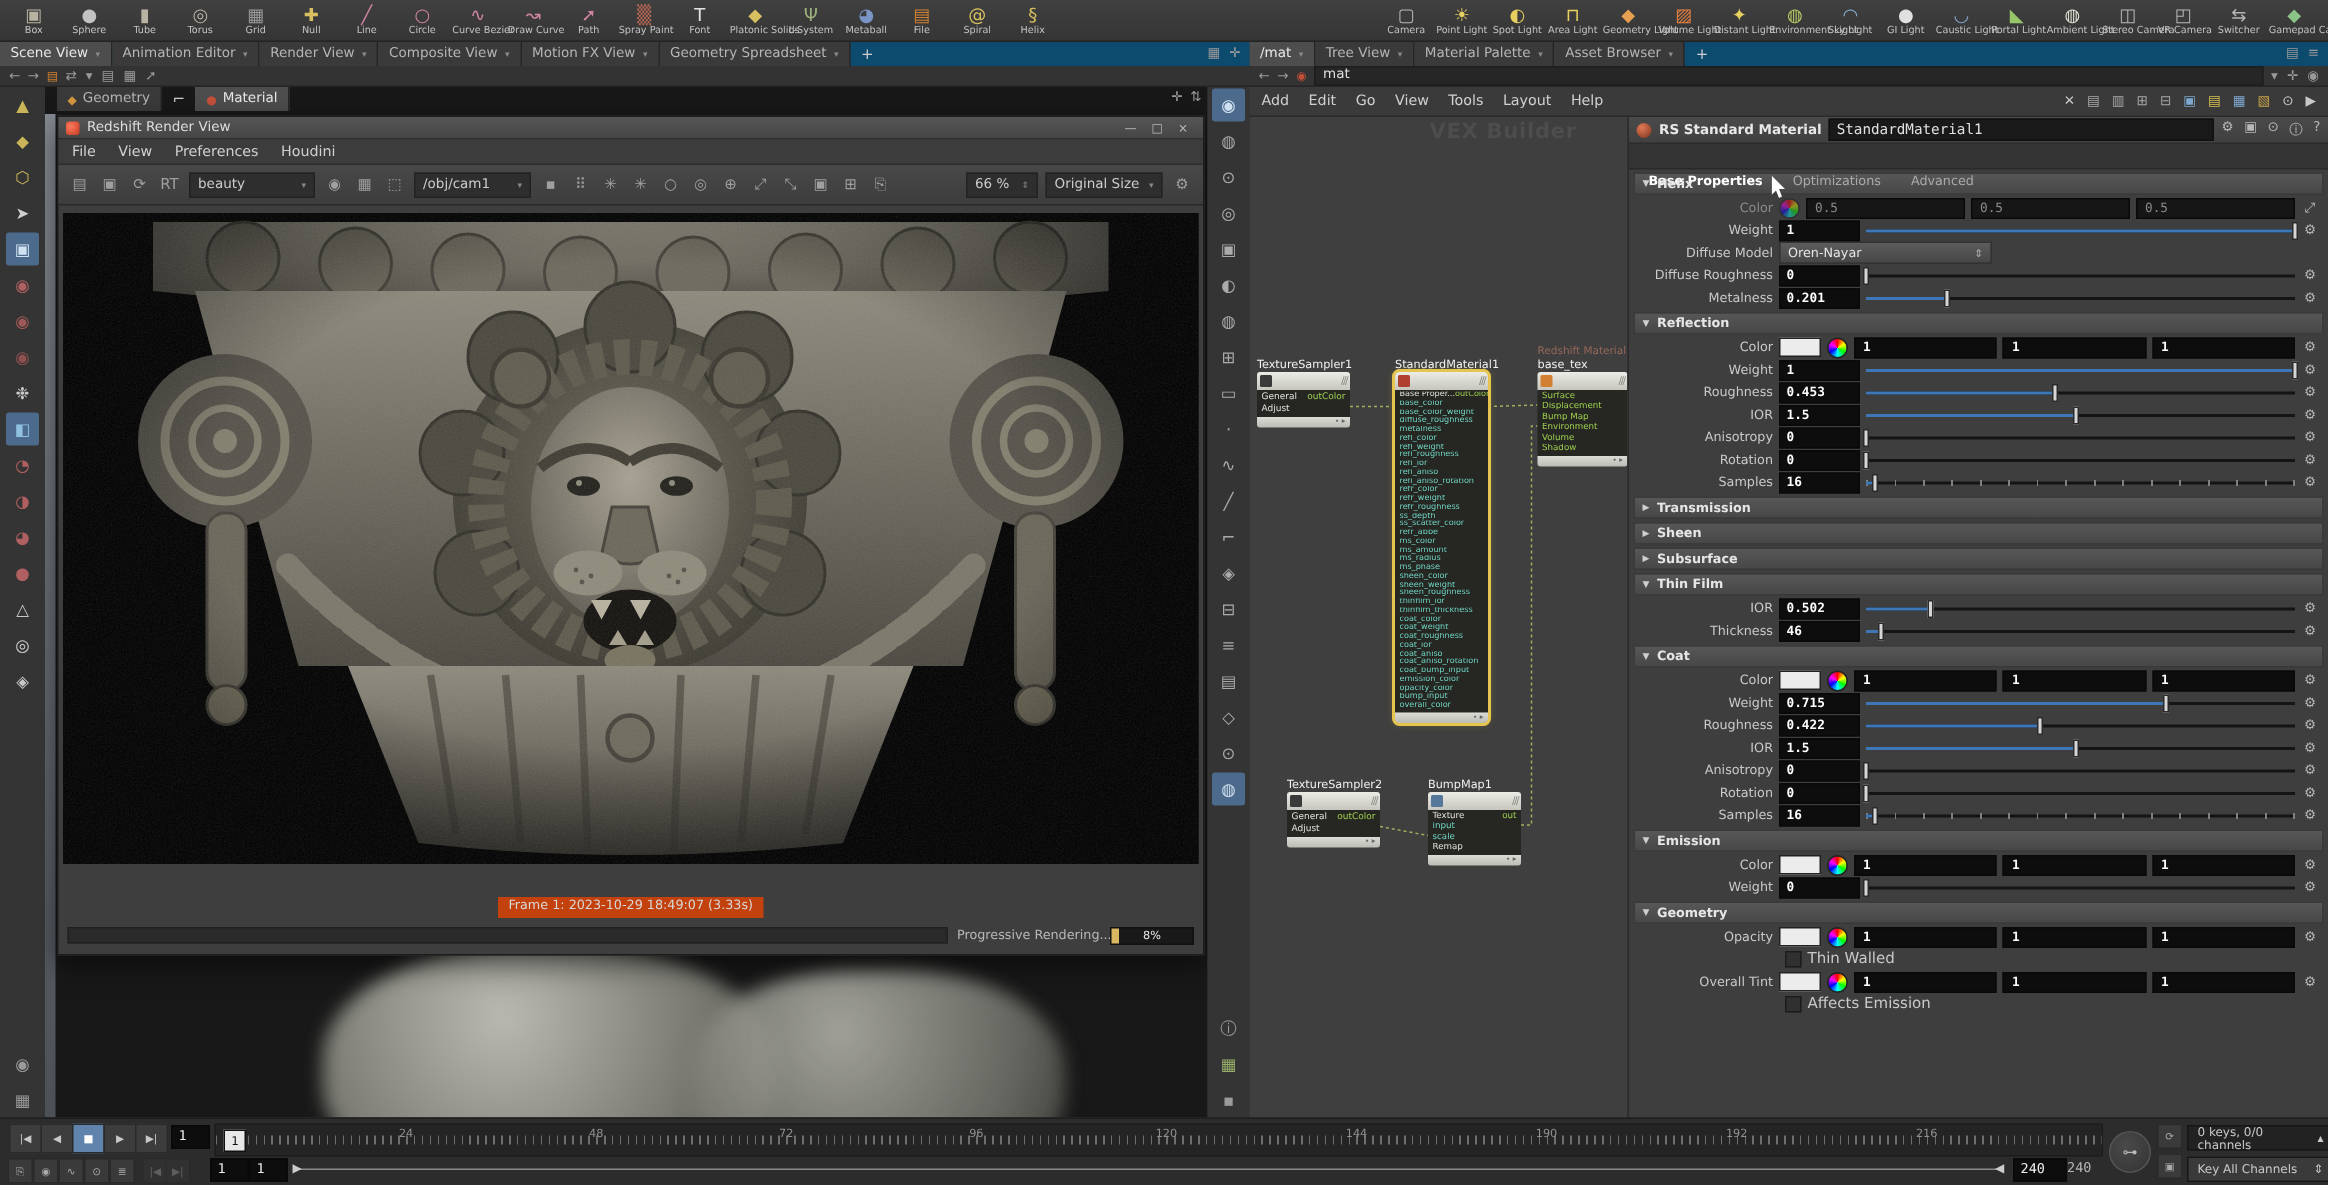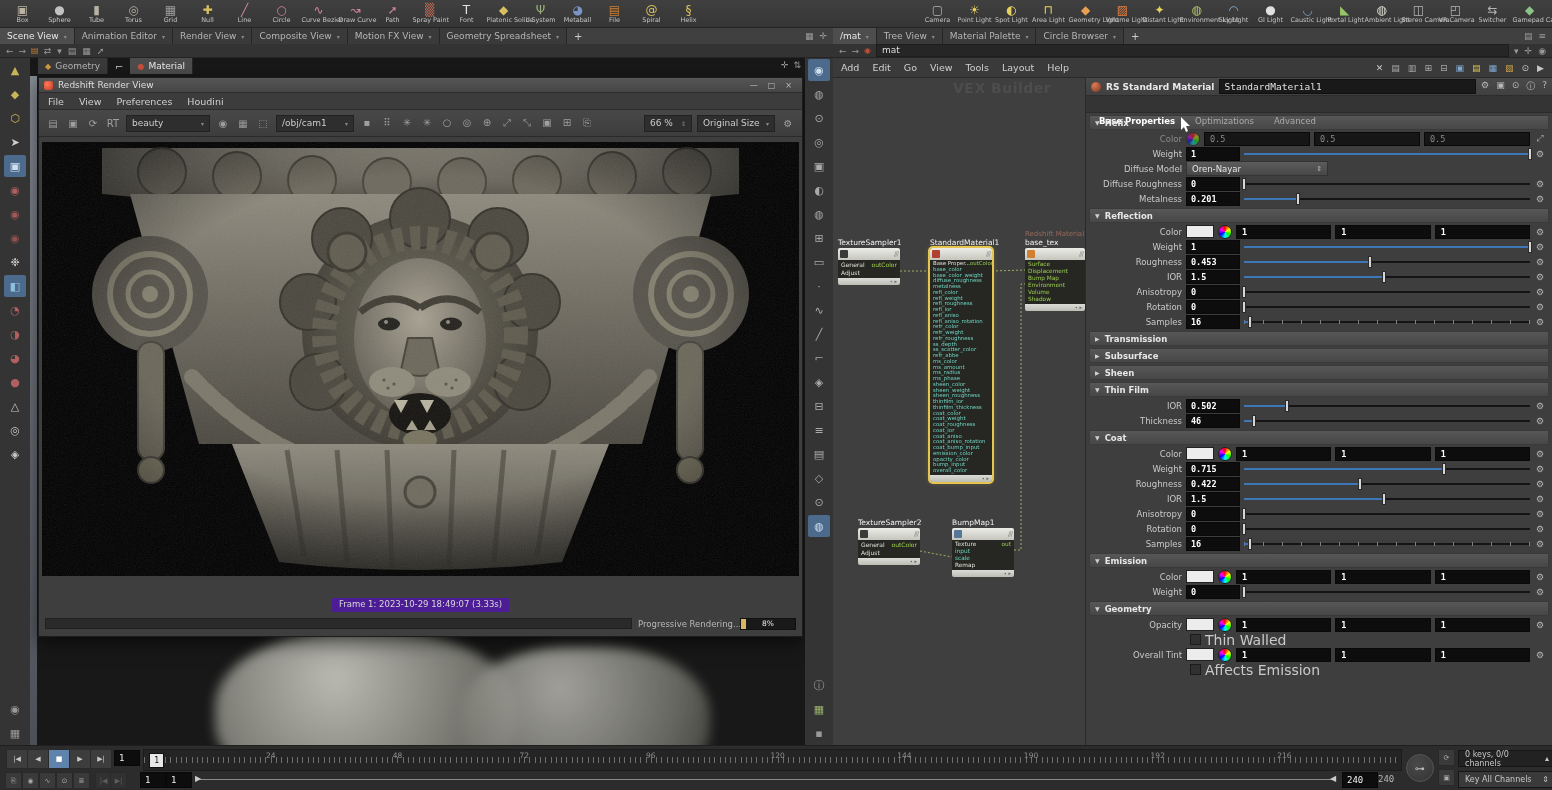--- a/index.html
+++ b/index.html
@@ -7,21 +7,21 @@
        overflow:hidden;position:relative;color:#ccc;-webkit-font-smoothing:antialiased;}
   .abs{position:absolute;}
   
   #shelf{left:0;top:0;width:1552px;height:28px;background:linear-gradient(#404040,#353535);
          border-bottom:1px solid #242424;display:flex;justify-content:space-between;align-items:center;padding:0 4px;box-sizing:border-box;}
   .shelfgrp{display:flex;align-items:flex-start;}
   .stool{width:37px;text-align:center;cursor:default;}
   .stool .g{font-size:12px;line-height:13px;display:block;}
   .stool .l{font-size:7px;line-height:7px;color:#c2c2c2;display:block;white-space:nowrap;transform:scale(.92);}
   
-  .tabrow{height:16px;background:#404040;border-bottom:1px solid #222;display:flex;align-items:stretch;}
+  .tabrow{height:16px;background:#0c4a6e;border-bottom:1px solid #222;display:flex;align-items:stretch;}
   .ptab{display:flex;align-items:center;background:#3a3a3a;border-right:1px solid #262626;padding:0 7px;font-size:9px;color:#b5b5b5;white-space:nowrap;}
   .ptab.active{background:#4d4d4d;color:#e8e8e8;}
   .ptab .dd{font-size:6px;margin-left:5px;color:#8a8a8a;}
   .plus{display:flex;align-items:center;padding:0 7px;color:#cfcfcf;font-size:10px;}
   .rowicons{margin-left:auto;display:flex;align-items:center;gap:6px;padding:0 6px;color:#9a9a9a;font-size:9px;}
   
   .pathrow{height:14px;background:#333333;border-bottom:1px solid #242424;display:flex;align-items:center;gap:5px;padding:0 6px;font-size:9px;}
   .navarr{color:#9a9a9a;font-size:9px;}
   .crumbicon{font-size:8px;}
   .pathfld{background:#262626;border:1px solid #1d1d1d;color:#ddd;padding:0 5px;height:11px;line-height:11px;flex:1;font-size:9px;}
@@ -43,21 +43,21 @@
   #rtitle .logo{width:9px;height:9px;border-radius:2px;background:radial-gradient(circle at 35% 35%,#ff7a5c,#c23a22);display:inline-block;}
   #rtitle .t{font-size:9px;color:#ddd;flex:1;}
   #rtitle .wbtn{font-size:8px;color:#bbb;padding:0 5px;}
   #rmenu{height:16px;background:#3c3c3c;border-bottom:1px solid #2c2c2c;display:flex;align-items:center;gap:15px;padding:0 9px;font-size:9.5px;color:#d0d0d0;}
   #rtool{height:26px;background:linear-gradient(#484848,#3d3d3d);border-bottom:1px solid #2a2a2a;display:flex;align-items:center;gap:5px;padding:0 6px;font-size:10px;color:#a8a8a8;}
   .tico{width:16px;text-align:center;font-size:10px;color:#9f9f9f;}
   .tdrop{background:#2e2e2e;border:1px solid #222;color:#ccc;font-size:9px;height:15px;display:flex;align-items:center;padding:0 5px;gap:6px;}
   .tdrop .dd{font-size:6px;color:#888;}
   #rimg{margin:5px auto 0 auto;width:757px;height:434px;background:#000;display:block;}
   #rstatus{height:14px;margin-top:22px;display:flex;justify-content:center;}
-  #rstatus span{background:#4c1d95;color:#d8d8d8;font-size:8.5px;padding:1px 7px;}
+  #rstatus span{background:#c2410c;color:#d8d8d8;font-size:8.5px;padding:1px 7px;}
   #rprog{position:absolute;left:6px;right:6px;bottom:6px;height:13px;display:flex;align-items:center;gap:6px;}
   #rprog .longbar{flex:1;height:9px;background:#2a2a2a;border:1px solid #202020;}
   #rprog .plabel{font-size:8.5px;color:#b8b8b8;white-space:nowrap;}
   #rprog .pbar{width:54px;height:10px;background:#191919;border:1px solid #111;position:relative;}
   #rprog .pfill{position:absolute;left:0;top:0;bottom:0;width:9%;background:#d9b660;}
   #rprog .ptxt{position:absolute;left:0;right:0;top:0;text-align:center;font-size:7.5px;color:#e8e8e8;line-height:10px;}
   
   #netmenubar{left:833px;top:58px;width:719px;height:20px;background:#3a3a3a;border-bottom:1px solid #2a2a2a;display:flex;align-items:center;gap:13px;padding:0 8px;font-size:9.5px;color:#d0d0d0;box-sizing:border-box;}
   #netmenubar .mi{cursor:default;}
   #netmenubar .ricons{margin-left:auto;display:flex;gap:8px;font-size:9px;}
@@ -96,21 +96,21 @@
   .track .hdl{position:absolute;top:0;width:4px;height:12px;background:#d6d6d6;border:1px solid #2a2a2a;box-sizing:border-box;}
   .track .tix{position:absolute;left:0;right:0;top:4px;height:4px;background:repeating-linear-gradient(90deg,#808080 0 1px,transparent 1px 19px);}
   .gear{width:12px;text-align:center;color:#b5b5b5;font-size:9px;}
   .swatch{width:26px;height:11px;background:#ececec;border:1px solid #222;}
   .wheel{width:12px;height:12px;border-radius:50%;background:conic-gradient(#f00,#ff0,#0f0,#0ff,#00f,#f0f,#f00);border:1px solid #222;}
   .cfld{flex:1;background:#0d0d0d;border:1px solid #090909;color:#fff;font-size:8.5px;font-weight:bold;height:12px;line-height:12px;padding:0 5px;font-family:"DejaVu Sans Mono",monospace;}
   .cfld.dim{color:#8a8a8a;font-weight:normal;background:#161616;}
   .menufld{width:130px;height:13px;background:linear-gradient(#5c5c5c,#474747);border:1px solid #333;display:flex;align-items:center;font-size:8.5px;color:#e4e4e4;padding:0 5px;justify-content:space-between;}
   .menufld .st{color:#b5b5b5;font-size:7px;}
   .chkbox{width:9px;height:9px;background:#303030;border:1px solid #1c1c1c;margin-left:104px;}
-  .chklab{font-size:14px;color:#c9c9c9;}
+  .chklab{font-size:10px;color:#c9c9c9;}
   
   #timeline{left:0;top:745px;width:1552px;height:45px;background:#2c2c2c;border-top:1px solid #1f1f1f;}
   .pbtn{position:absolute;width:20px;height:18px;background:#3d3d3d;border:1px solid #2a2a2a;color:#c8c8c8;font-size:7px;display:flex;align-items:center;justify-content:center;}
   .pbtn.on{background:#5f83ab;color:#fff;}
   .tfld{position:absolute;background:#0d0d0d;border:1px solid #090909;color:#eee;font-size:9px;font-family:"DejaVu Sans Mono",monospace;padding:0 4px;height:14px;line-height:14px;}
   #ruler{position:absolute;left:143px;right:150px;top:3px;height:20px;background:#242424;border:1px solid #1c1c1c;}
   #ruler .ticks{position:absolute;left:0;right:0;top:7px;height:6px;background:repeating-linear-gradient(90deg,#6e6e6e 0 1px,transparent 1px 5.28px);}
   .rnum{position:absolute;top:1px;font-size:7.5px;color:#909090;transform:translateX(-50%);}
   #playhead{position:absolute;top:3px;width:13px;height:13px;background:#e8e8e8;border:1px solid #111;color:#111;font-size:8px;text-align:center;line-height:13px;}
   .mini{position:absolute;width:15px;height:15px;background:#3a3a3a;border:1px solid #292929;color:#aaa;font-size:7px;display:flex;align-items:center;justify-content:center;}
@@ -314,21 +314,21 @@
     </div>
     <div class="ptab">
       <span>Tree View</span>
       <span class="dd">▾</span>
     </div>
     <div class="ptab">
       <span>Material Palette</span>
       <span class="dd">▾</span>
     </div>
     <div class="ptab">
-      <span>Circle Browser</span>
+      <span>Asset Browser</span>
       <span class="dd">▾</span>
     </div>
     <div class="plus">+</div>
     <div class="rowicons">
       <span>▤</span>
       <span>≡</span>
     </div>
   </div>
 
 <div class="pathrow abs" id="pathrow-l" style="left:0;top:44px;width:833px;box-sizing:border-box;">
@@ -986,25 +986,25 @@
           <span class="hdl" style="left: calc(2% - 2px);"></span>
         </span>
         <span class="gear">⚙</span>
       </div>
       <div class="sechead">
         <span class="ar">▶</span>
         <span>Transmission</span>
       </div>
       <div class="sechead">
         <span class="ar">▶</span>
-        <span>Subsurface</span>
+        <span>Sheen</span>
       </div>
       <div class="sechead">
         <span class="ar">▶</span>
-        <span>Sheen</span>
+        <span>Subsurface</span>
       </div>
       <div class="sechead">
         <span class="ar">▼</span>
         <span>Thin Film</span>
       </div>
       <div class="prow">
         <span class="plabel">IOR</span>
         <span class="vfld">0.502</span>
         <span class="track">
           <span class="line"></span>

